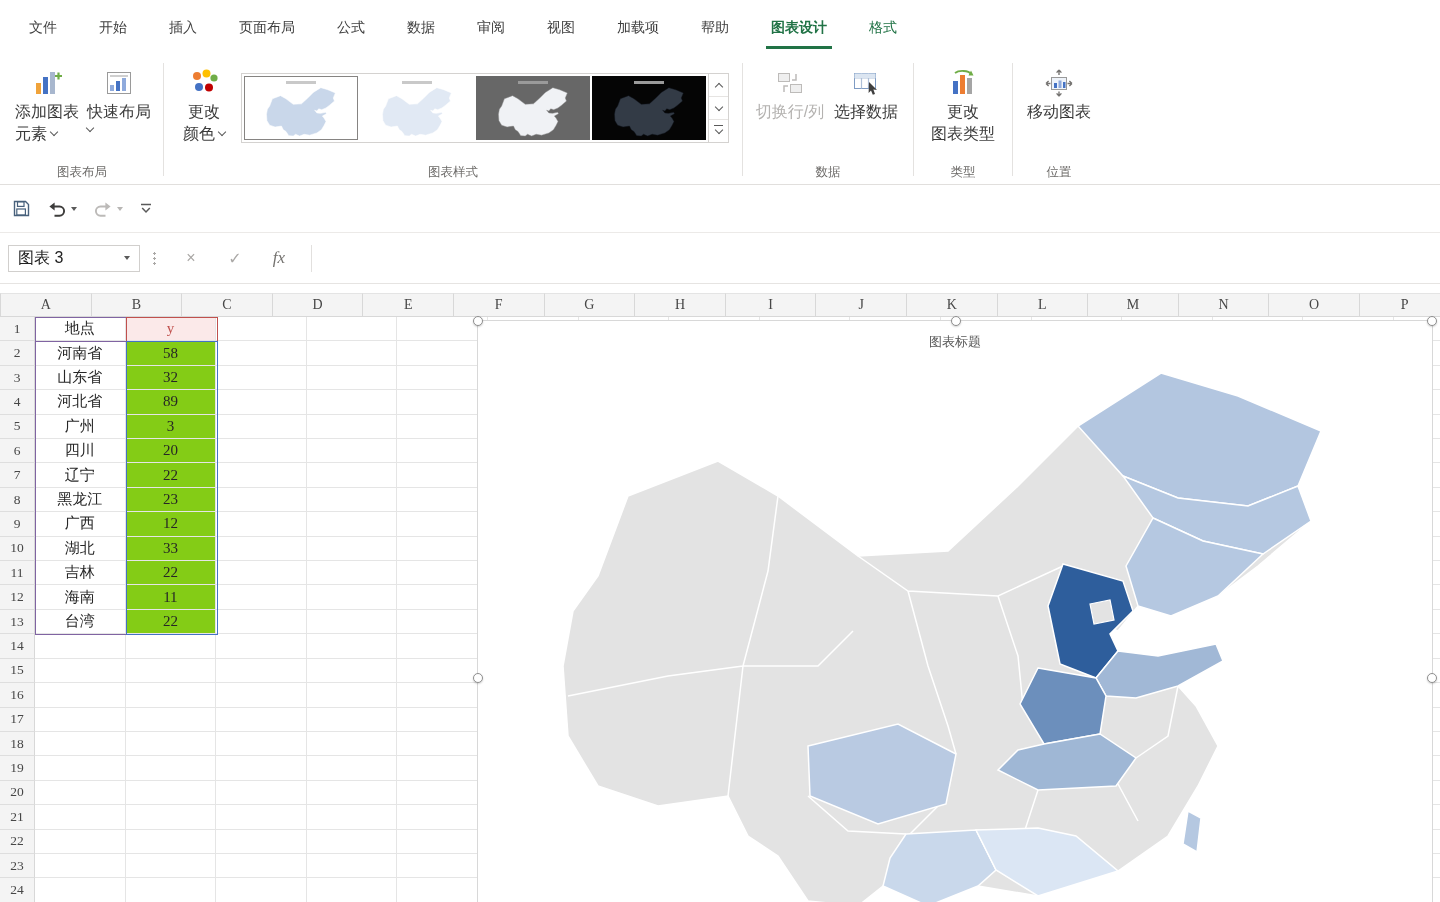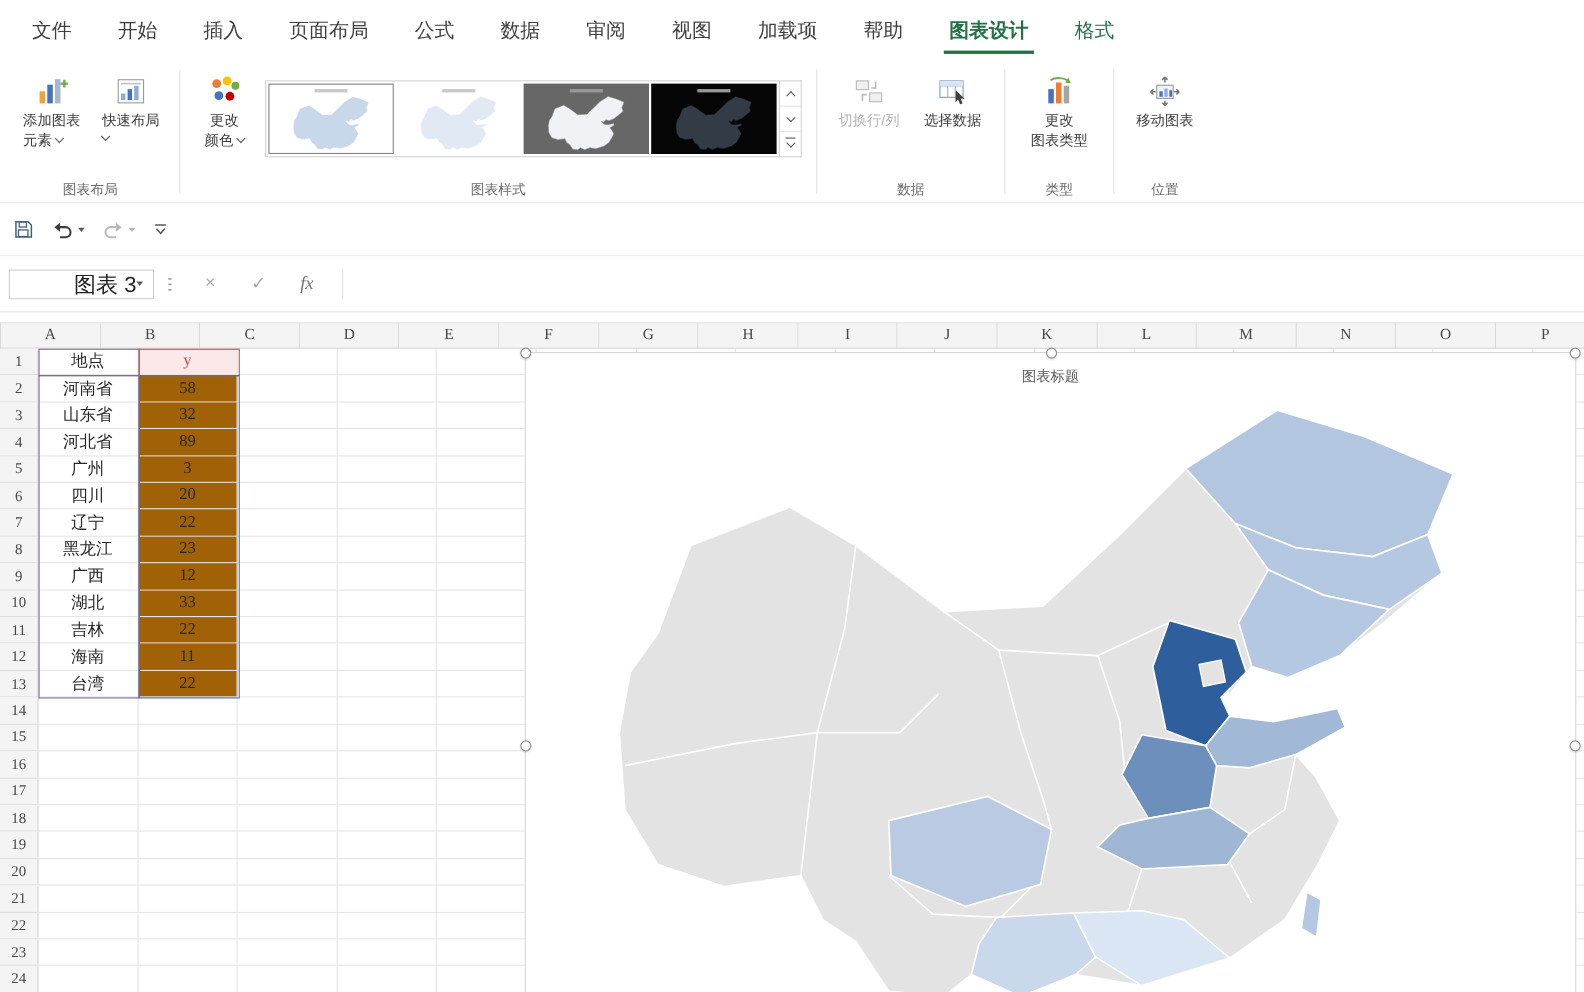--- a/index.html
+++ b/index.html
@@ -2,34 +2,34 @@
 <html><head>
 <meta charset="utf-8">
 <style>
 *{box-sizing:border-box;margin:0;padding:0}
 html,body{width:1440px;height:902px}
 body{position:relative;overflow:hidden;background:#fff;color:#333;
   font-family:"Liberation Sans","DejaVu Sans",sans-serif;-webkit-font-smoothing:antialiased}
 
 
 .tabbar{height:55px;display:flex;align-items:stretch;background:#fff;padding-left:8px}
-.tab{display:flex;align-items:center;padding:0 21px;font-size:18px;color:#3f3f3f;position:relative;white-space:nowrap;cursor:pointer}
+.tab{display:flex;align-items:center;padding:0 21px;font-size:14px;color:#3f3f3f;position:relative;white-space:nowrap;cursor:pointer}
 .tab.contextual{color:#217346}
 .tab.active{font-weight:bold}
 .tab.active::after{content:"";position:absolute;left:16px;right:16px;bottom:6px;height:3px;background:#217346}
 .search{display:flex;align-items:center;gap:9px;margin-left:22px;font-size:15px;color:#3f3f3f;cursor:pointer}
 
 
 .ribbon{height:130px;background:#fff;border-bottom:1px solid #e1dfdd;display:flex;padding:0 2px}
 .rgroup{position:relative;display:flex;align-items:flex-start;padding:6px 8px 20px}
 .glabel{position:absolute;bottom:3px;left:0;right:0;text-align:center;font-size:12.5px;color:#6d6b69}
 .gdiv{width:1px;background:#e4e2e0;margin:8px 1px}
 .bigbtn{display:flex;flex-direction:column;align-items:center;padding-top:4px;cursor:pointer}
 .bicon{height:36px;display:flex;align-items:center;justify-content:center}
-.blabel{font-size:13px;line-height:1.35;color:#3b3b3b;text-align:center}
+.blabel{font-size:16px;line-height:1.35;color:#3b3b3b;text-align:center}
 .blabel .l2{display:flex;align-items:center;}
 .disabled .blabel{color:#b4b2b0}
 .chev{width:6px;height:6px;border-right:1.4px solid #5a5a5a;border-bottom:1.4px solid #5a5a5a;transform:rotate(45deg);display:inline-block;margin-left:4px;margin-bottom:2px}
 .chev.solo{margin:2px 0 0 0}
 .w74{width:74px}.w70{width:70px}.w62{width:62px}.w76{width:76px}.w80{width:80px}
 
 
 .gallery{display:flex;margin:12px 4px 0 6px}
 .gal-frame{border:1px solid #d4d2d0;background:#fff;display:flex;padding:1px}
 .thumb{width:114px;height:64px;margin:1px;position:relative;overflow:hidden;background:#fff;cursor:pointer}
@@ -48,39 +48,39 @@
 .gal-btn.more{position:relative}
 
 
 .qat{height:48px;display:flex;align-items:center;padding-left:12px;gap:16px;border-bottom:1px solid #eceae8;background:#fff}
 .qbtn{display:flex;align-items:center;gap:4px;cursor:pointer}
 .dd{width:0;height:0;border-left:3.5px solid transparent;border-right:3.5px solid transparent;border-top:4px solid #5a5a5a}
 .dd.gray{border-top-color:#b8b6b4}
 
 
 .frow{height:51px;display:flex;align-items:center;padding-left:8px;background:#fff;border-bottom:1px solid #e6e4e2}
-.namebox{width:132px;height:27px;border:1px solid #d1cfcd;display:flex;align-items:center;justify-content:flex-end;padding:0 9px;font-size:20px;color:#222;cursor:pointer}
+.namebox{width:132px;height:27px;border:1px solid #d1cfcd;display:flex;align-items:center;justify-content:space-between;padding:0 9px;font-size:16px;color:#222;cursor:pointer}
 .fdrag{width:3px;height:14px;margin:0 13px;background:radial-gradient(circle,#a9a7a5 1.2px,transparent 1.3px);background-size:3px 5px;background-repeat:repeat-y}
 .fico{width:44px;text-align:center;color:#aaa8a6;font-size:16px;cursor:pointer}
 .fx{font-family:"Liberation Serif","DejaVu Serif",serif;font-style:italic;color:#74726f;font-size:17px}
 .finput{flex:1;align-self:center;height:27px;border-left:1px solid #e2e0de;margin-left:10px}
 
 
 .sheet{position:absolute;left:0;top:285px;width:1440px;height:617px;overflow:hidden;background:#fff}
 .hdr-row{display:flex;margin-top:8px}
 .corner{width:35px;height:24px;background:#f4f4f4;border-right:1px solid #d8d8d8;border-bottom:1px solid #d8d8d8;border-top:1px solid #e4e4e4;position:relative}
 .col-headers{display:flex}
 .col-h{flex:0 0 90.6px;height:24px;background:#f4f4f4;border-right:1px solid #d8d8d8;border-bottom:1px solid #d8d8d8;border-top:1px solid #e4e4e4;display:flex;align-items:center;justify-content:center;
   font-family:"Liberation Serif","DejaVu Serif",serif;font-size:14px;color:#474747;cursor:pointer}
 .g-row{display:flex;height:24.42px}
 .row-h{flex:0 0 35px;background:#f4f4f4;border-right:1px solid #d8d8d8;border-bottom:1px solid #dedede;display:flex;align-items:center;justify-content:center;
   font-family:"Liberation Serif","DejaVu Serif",serif;font-size:13.5px;color:#474747;cursor:pointer}
 .cell{flex:0 0 90.6px;border-right:1px solid #e5e5e5;border-bottom:1px solid #e5e5e5;display:flex;align-items:center;justify-content:center;overflow:hidden;
   font-family:"Liberation Serif","DejaVu Serif",serif;font-size:15px;color:#262626;cursor:cell}
-.cell.c-vals{background:#a16207}
+.cell.c-vals{background:#84cc16}
 .cell.c-series{background:#fbe9e9;color:#c0504d}
 .routline{position:absolute;pointer-events:none}
 .r-cat1{left:35px;top:32px;width:92px;height:25px;border:1.5px solid #8064a2}
 .r-cat{left:35px;top:56.4px;width:92px;height:294px;border:1.5px solid #8064a2}
 .r-ser{left:125.6px;top:32px;width:92px;height:25px;border:1.5px solid #c0504d}
 .r-val{left:125.6px;top:56.4px;width:92px;height:294px;border:1.5px solid #4472c4}
 
 
 .chart{position:absolute;left:477px;top:35px;width:956px;height:600px;background:#fff;border:1px solid #d8d8d8;cursor:move}
 .chart-title{position:absolute;top:12px;left:0;right:0;text-align:center;font-size:13px;color:#595959}

